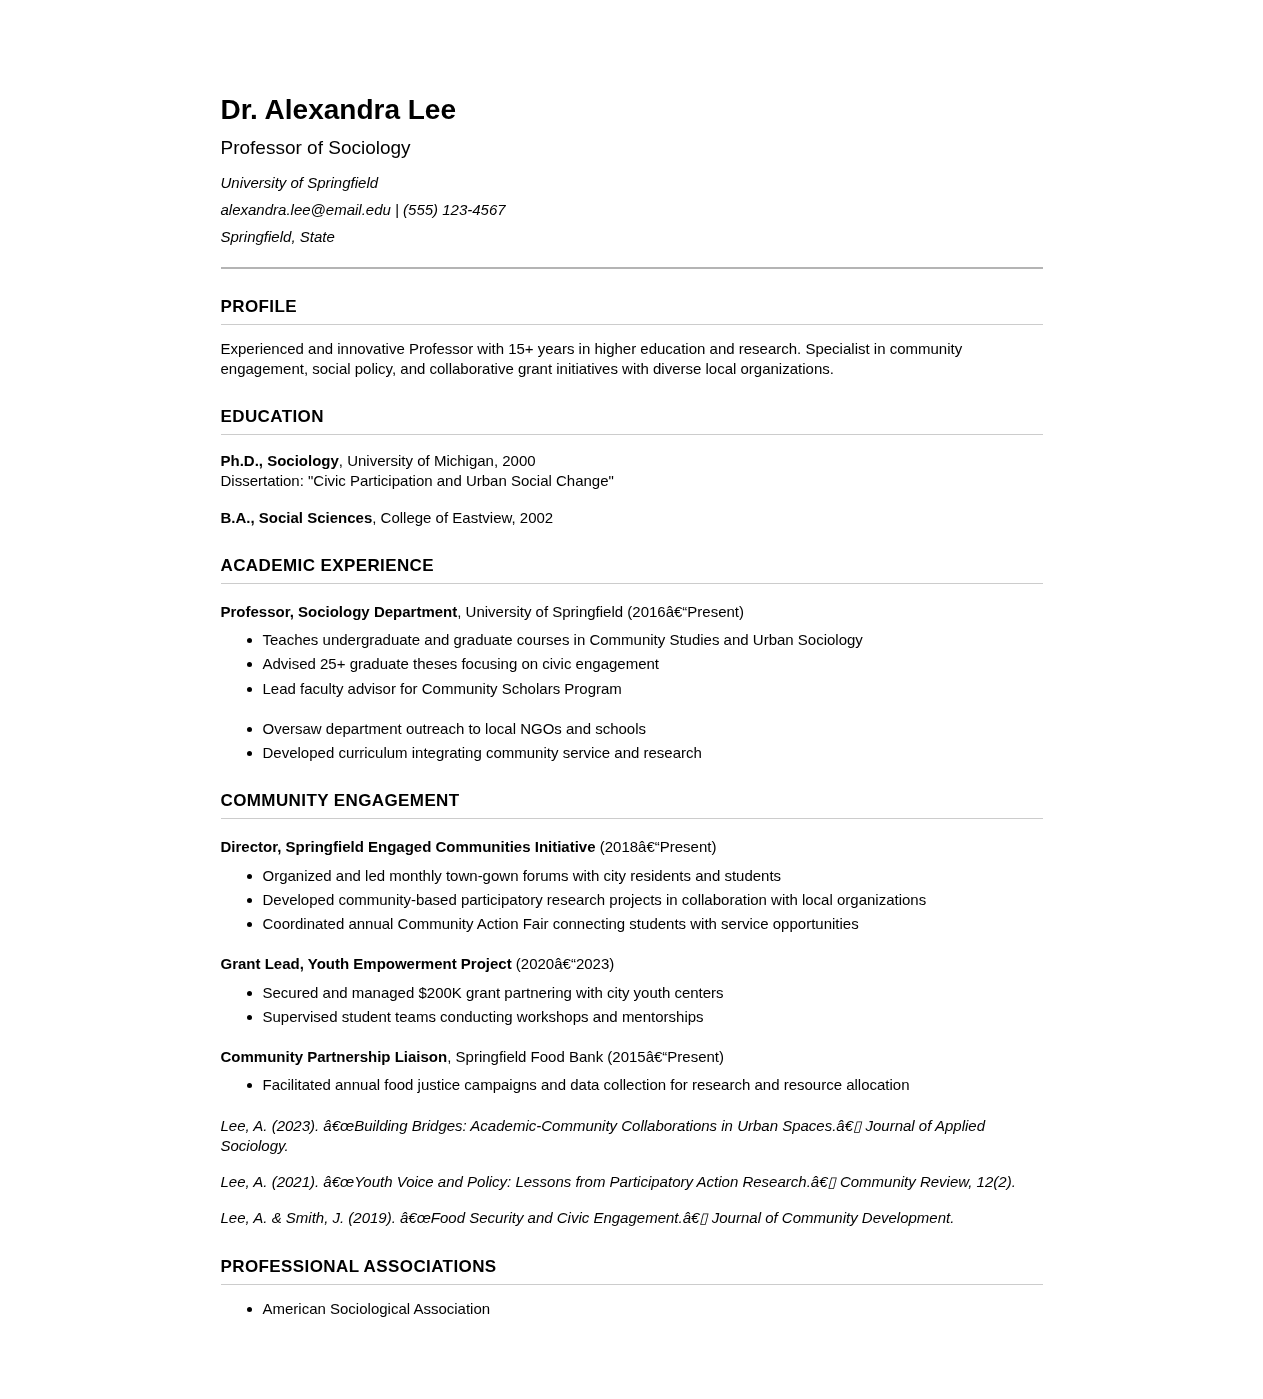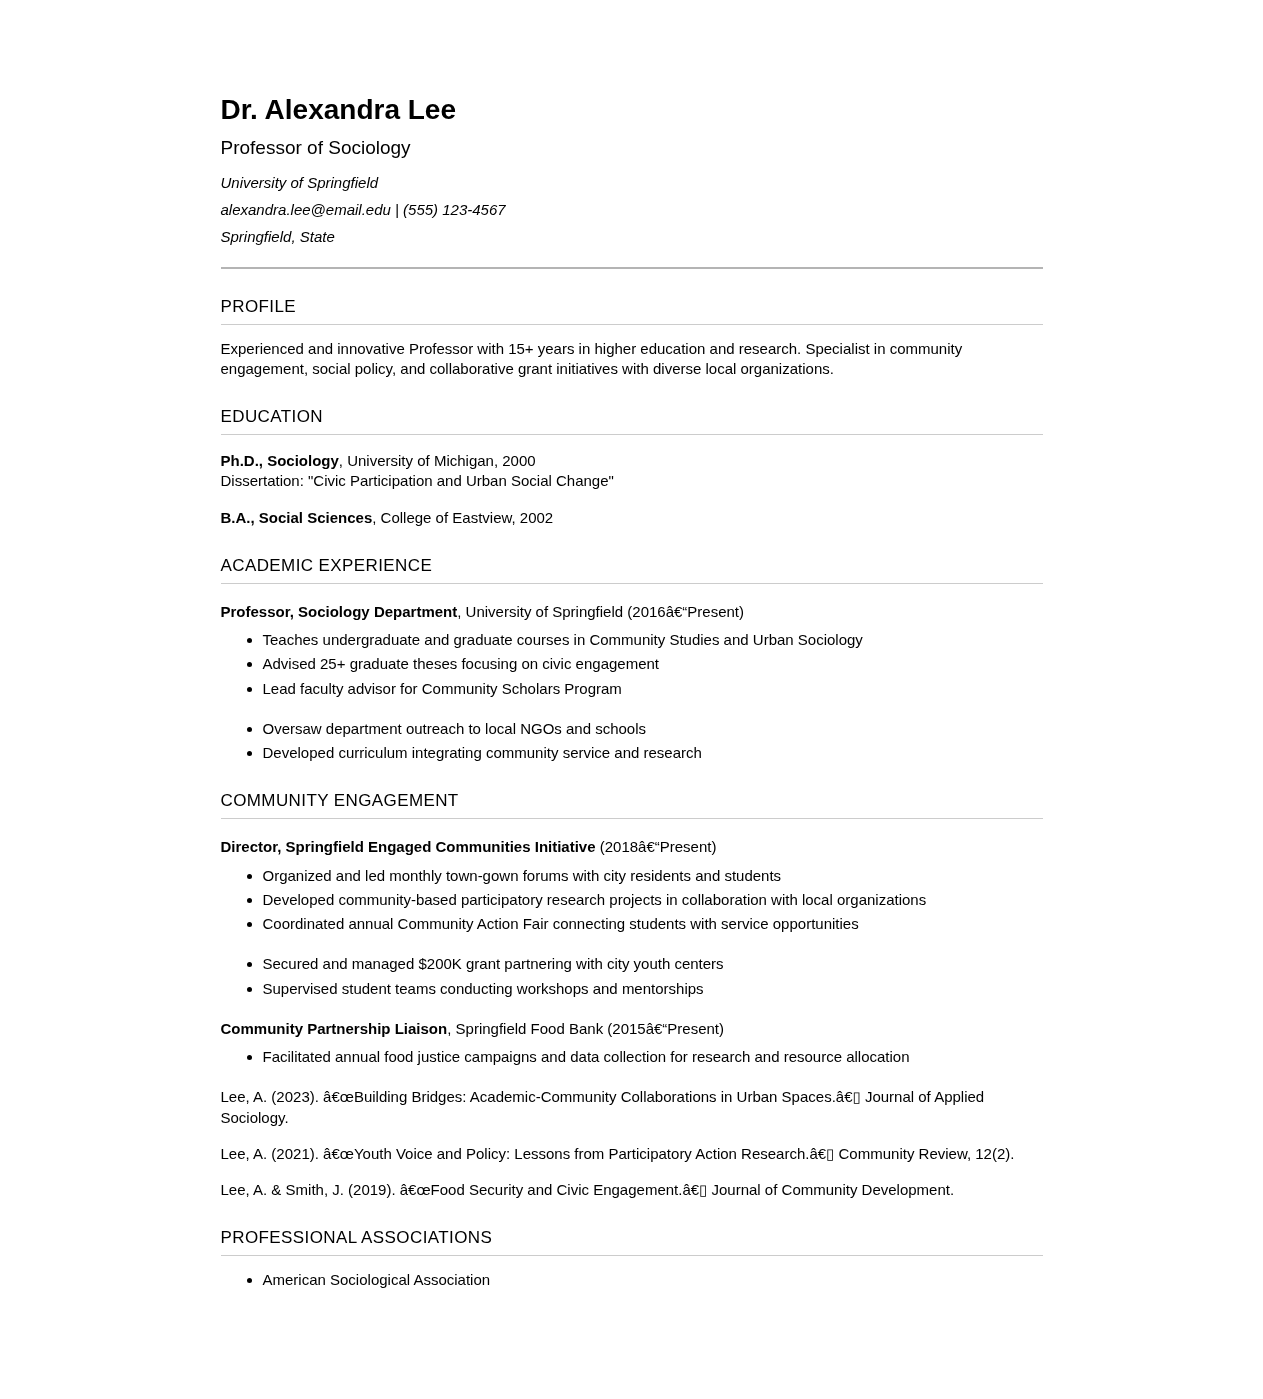--- a/index.html
+++ b/index.html
@@ -33,35 +33,35 @@
     line-height: 1.6;
     font-style: italic;
   }
   hr.top-rule {
     border: none;
     border-top: 2px solid #b4b4b4;
     margin: 18px 0 0 0;
   }
   h2 {
     font-size: 17px;
-    font-weight: normal;
+    font-weight: bold;
     letter-spacing: 0.4px;
     margin: 27px 0 14px 0;
     padding-bottom: 5px;
     border-bottom: 1px solid #cccccc;
   }
   p { margin: 14px 0; }
   p.entry { margin: 16px 0 14px 0; }
   p.role { margin: 18px 0 8px 0; }
   ul {
     margin: 8px 0 20px 0;
     padding-left: 42px;
   }
   li { margin: 4px 0; }
-  .pub { margin: 16px 0; }
+  .pub { margin: 16px 0; font-style: italic; }
   section:last-child ul { margin-bottom: 0; }
 </style>
 </head>
 <body>
 
 <div class="page">
 
   <header>
     <h1>Dr. Alexandra Lee</h1>
     <p class="subtitle">Professor of Sociology</p>
@@ -111,20 +111,23 @@
 
     <p class="role">
       <strong>Director, Springfield Engaged Communities Initiative</strong><span> (2018â€“Present)</span>
     </p>
     <ul>
       <li>Organized and led monthly town-gown forums with city residents and students</li>
       <li>Developed community-based participatory research projects in collaboration with local organizations</li>
       <li>Coordinated annual Community Action Fair connecting students with service opportunities</li>
     </ul>
 
+    <p class="role">
+      <strong>Grant Lead, Youth Empowerment Project</strong><span> (2020â€“2023)</span>
+    </p>
     <ul>
       <li>Secured and managed $200K grant partnering with city youth centers</li>
       <li>Supervised student teams conducting workshops and mentorships</li>
     </ul>
 
     <p class="role">
       <strong>Community Partnership Liaison</strong><span>, Springfield Food Bank (2015â€“Present)</span>
     </p>
     <ul>
       <li>Facilitated annual food justice campaigns and data collection for research and resource allocation</li>

